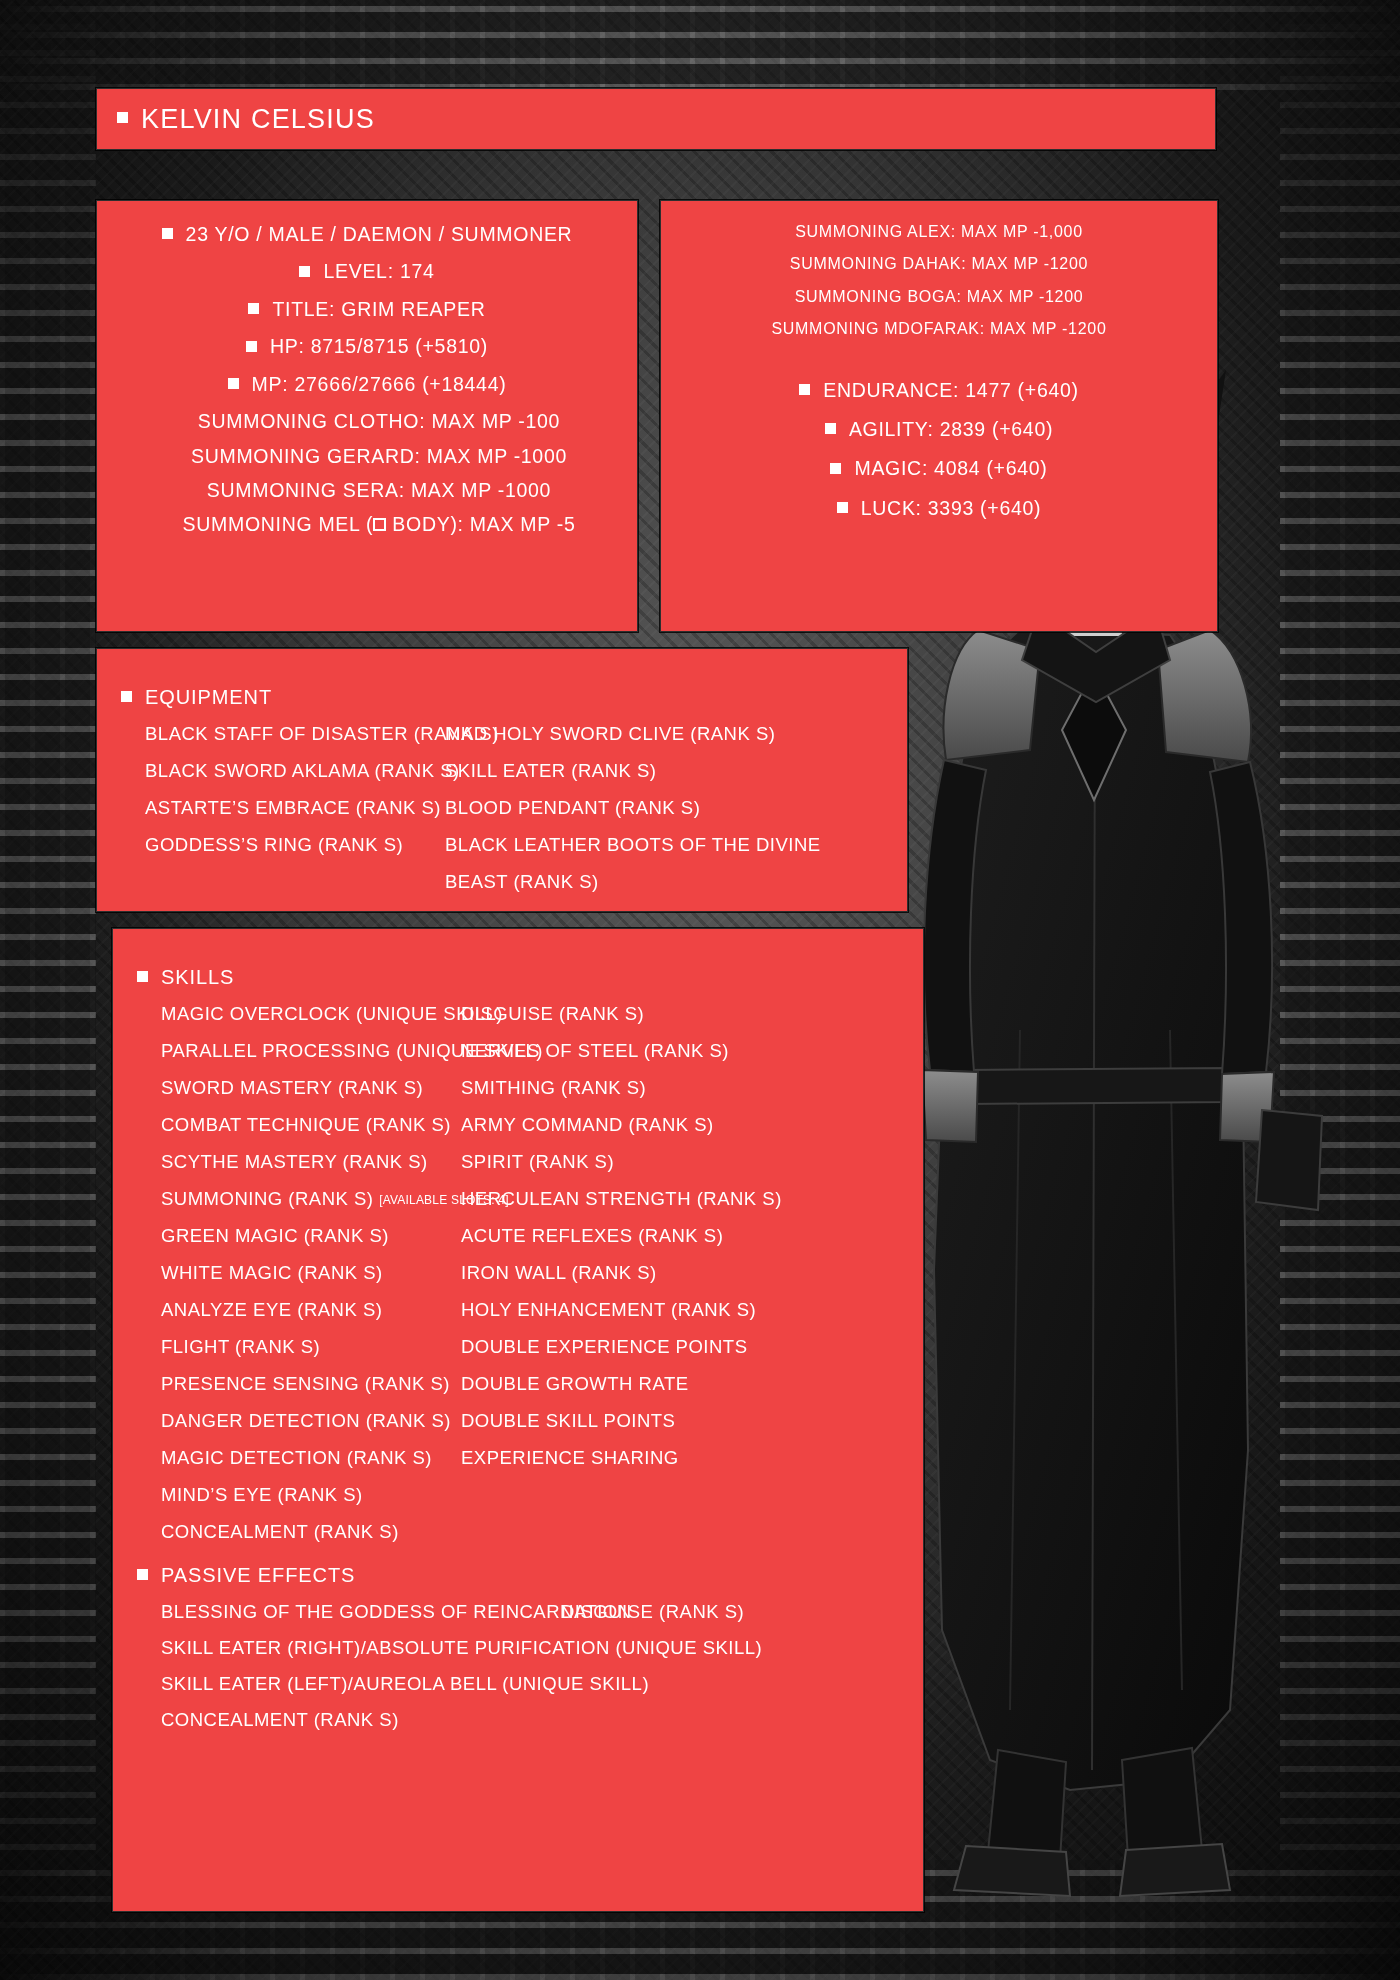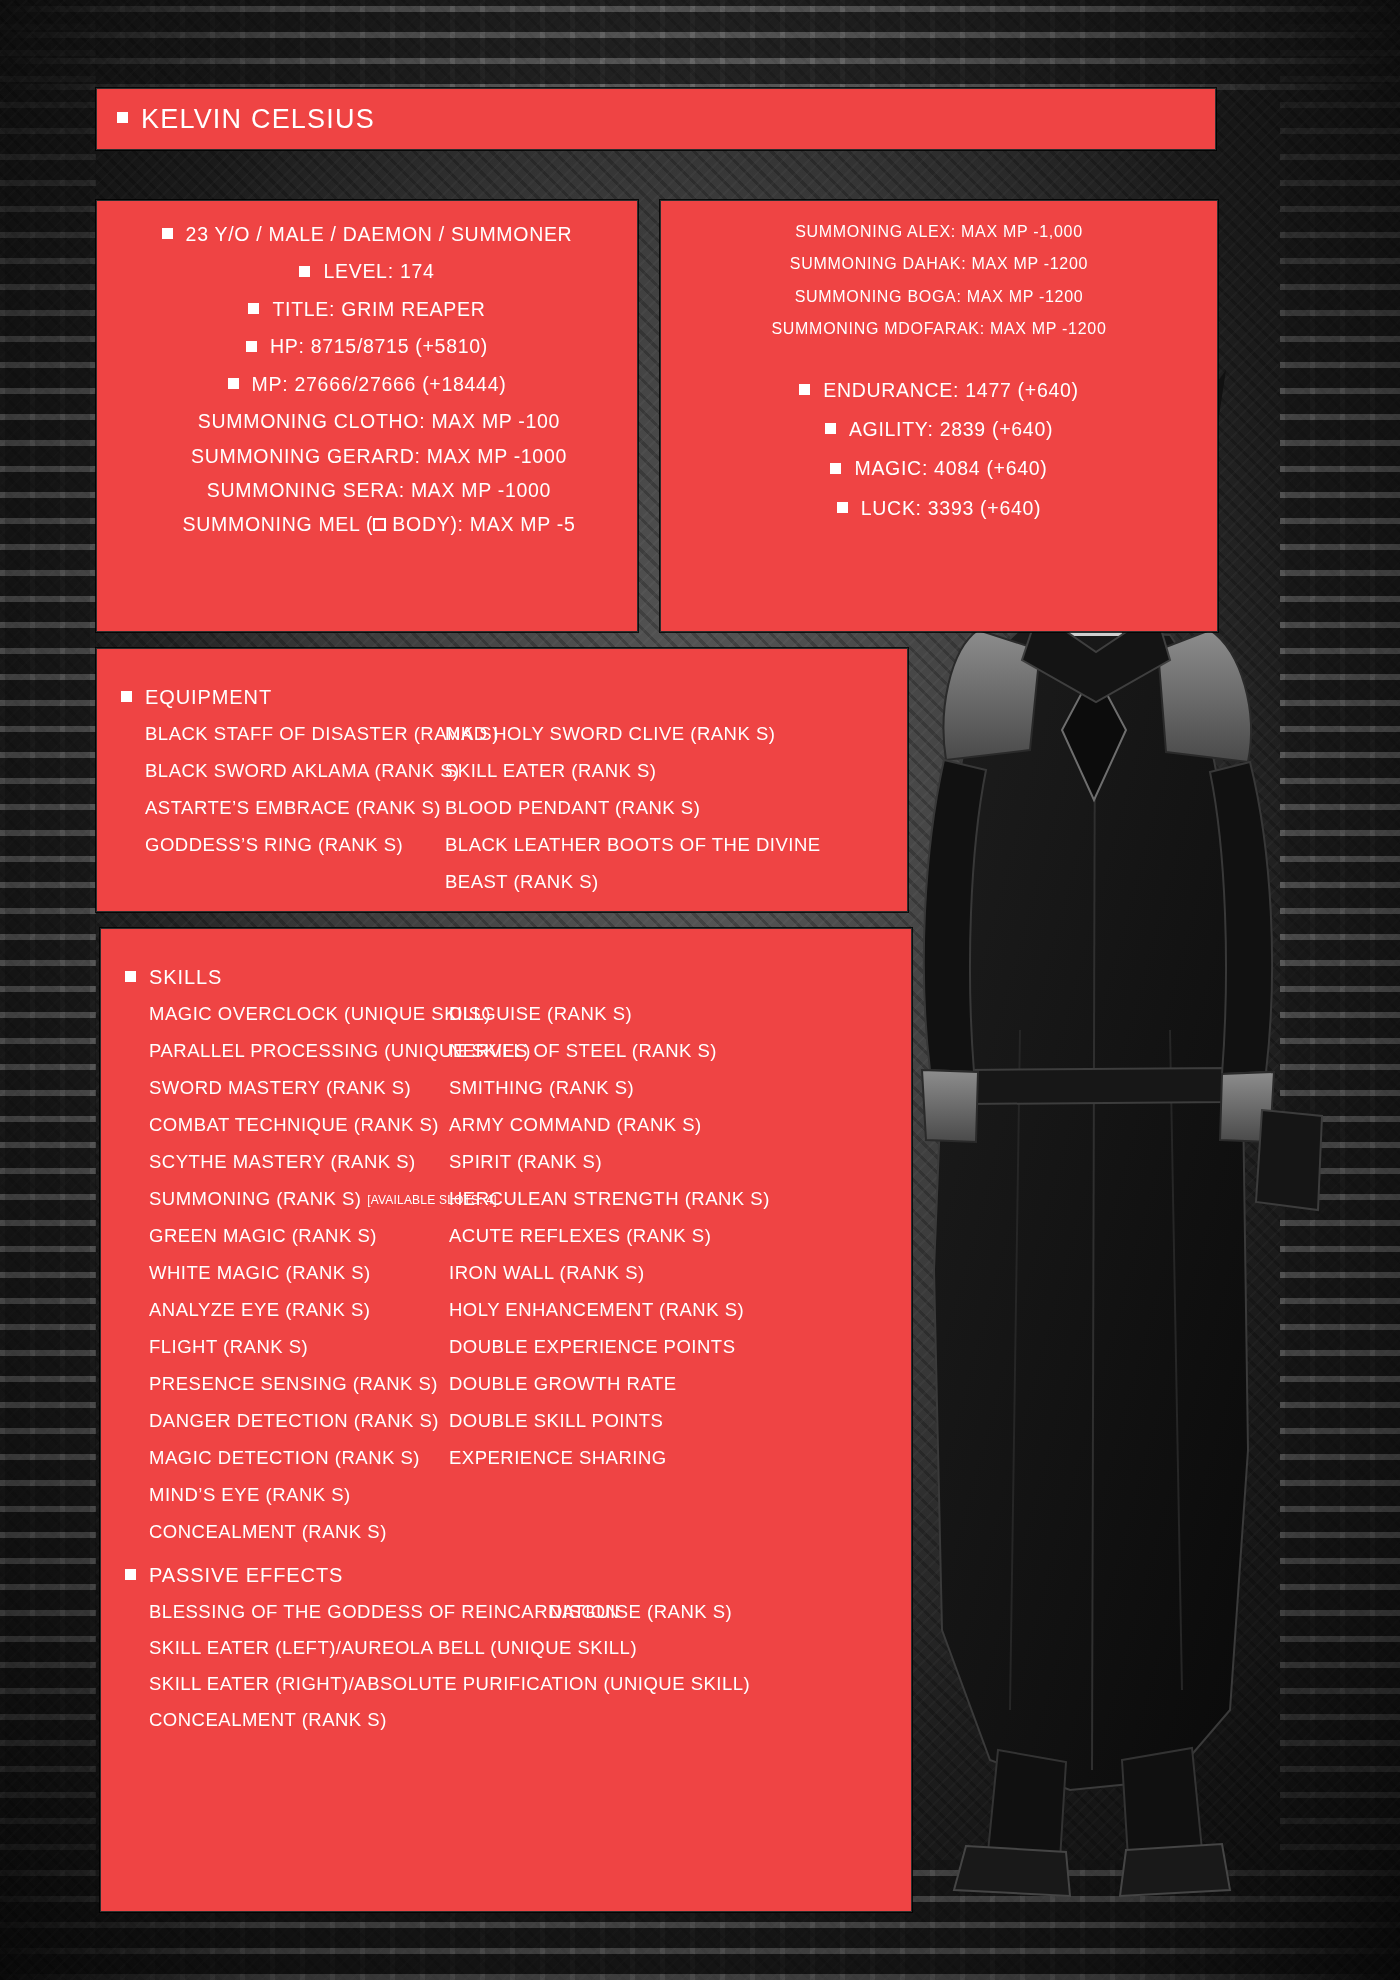--- a/index.html
+++ b/index.html
@@ -83,21 +83,21 @@
   }
   .panel-title .ttl {
     font-size: 27px;
     letter-spacing: 1.2px;
     font-weight: 400;
   }
 
   .panel-left   { left: 96px;  top: 200px; width: 540px; height: 430px; }
   .panel-right  { left: 660px; top: 200px; width: 556px; height: 430px; }
   .panel-equip  { left: 96px;  top: 648px; width: 810px; height: 262px; }
-  .panel-skills { left: 100px;  top: 928px; width: 810px; height: 982px; }
+  .panel-skills { left: 112px;  top: 928px; width: 810px; height: 982px; }
 
   .pad { padding: 22px 24px; box-sizing: border-box; height: 100%; }
 
   
   .bullet {
     display: inline-block;
     width: 11px; height: 11px;
     background: #ffffff;
     margin-right: 13px;
     vertical-align: middle;
@@ -357,19 +357,19 @@
 
     <div class="head passive-head">
       <span class="bullet"></span><span>PASSIVE EFFECTS</span>
     </div>
     <div class="cols passive">
       <div class="col" style="width:100%">
         <div class="passive-row">
           <div class="item p1">BLESSING OF THE GODDESS OF REINCARNATION</div>
           <div class="item">DISGUISE (RANK S)</div>
         </div>
+        <div class="item">SKILL EATER (RIGHT)/ABSOLUTE PURIFICATION (UNIQUE SKILL)</div>
         <div class="item">SKILL EATER (LEFT)/AUREOLA BELL (UNIQUE SKILL)</div>
-        <div class="item">SKILL EATER (RIGHT)/ABSOLUTE PURIFICATION (UNIQUE SKILL)</div>
         <div class="item">CONCEALMENT (RANK S)</div>
       </div>
     </div>
   </div>
 </div>
 
 </body></html>

